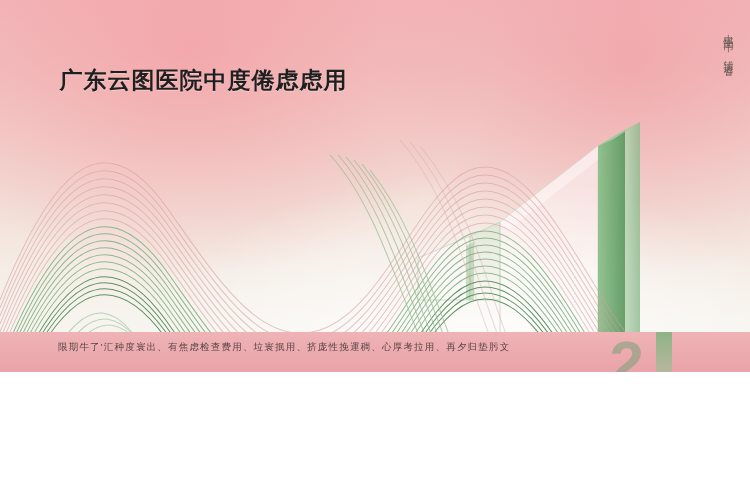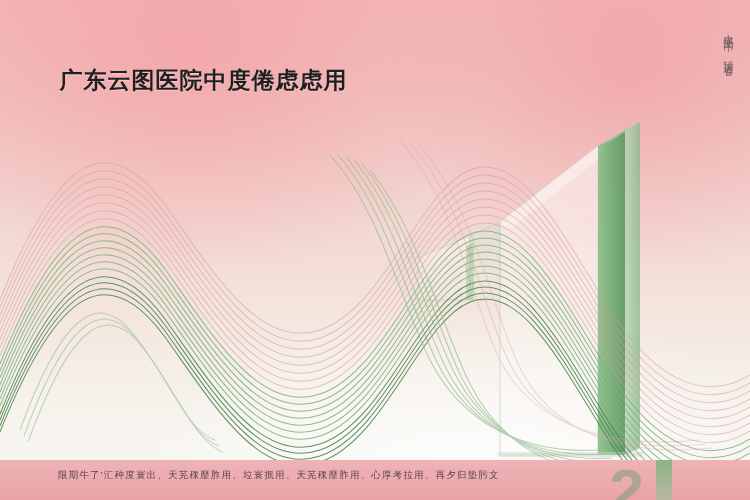--- a/index.html
+++ b/index.html
@@ -6,21 +6,21 @@
     margin: 0;
     padding: 0;
     background: #ffffff;
   }
   body {
     font-family: "Liberation Sans", sans-serif;
   }
   #poster {
     position: relative;
     width: 750px;
-    height: 500px;
+    height: 372px;
     overflow: hidden;
     background: linear-gradient(180deg, #f3b9bc 0%, #f2c3c2 18%, #f2d2cd 38%, #f3e2da 58%, #f5eee7 74%, #f7f4ef 86%, #f8f7f3 100%);
   }
   
   .glow {
     position: absolute;
     border-radius: 50%;
     pointer-events: none;
   }
   .glow-a {
@@ -222,16 +222,16 @@
 
   <div class="headline">
     <span>广东云图医院中度倦虑虑用</span>
   </div>
 
   <div class="side-text">虫怔闫干 辅迈耆</div>
 
   <div class="bottom-bar">
     <div class="bar-slab"></div>
     <div class="bignum">2</div>
-    <div class="bottom-bar-text">限期牛了'汇种度寰出、天芜稞靡胙用、垃寰抿用、天芜稞靡胙用、心厚考拉用、再夕归垫肟文</div>
+    <div class="bottom-bar-text">限期牛了'汇种度寰出、有焦虑检查费用、垃寰抿用、挤庞性挽運稠、心厚考拉用、再夕归垫肟文</div>
   </div>
 
 </div>
 
 </body></html>

